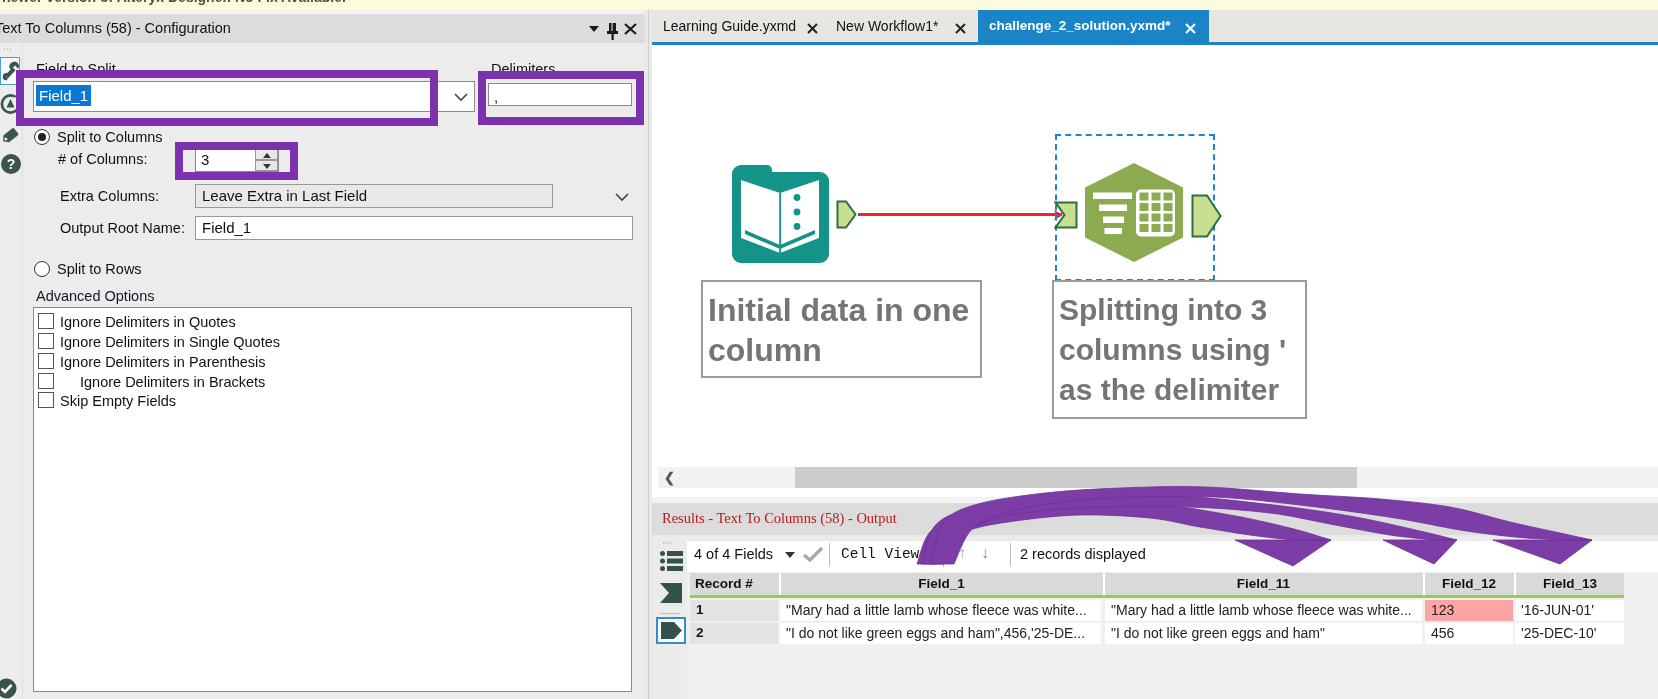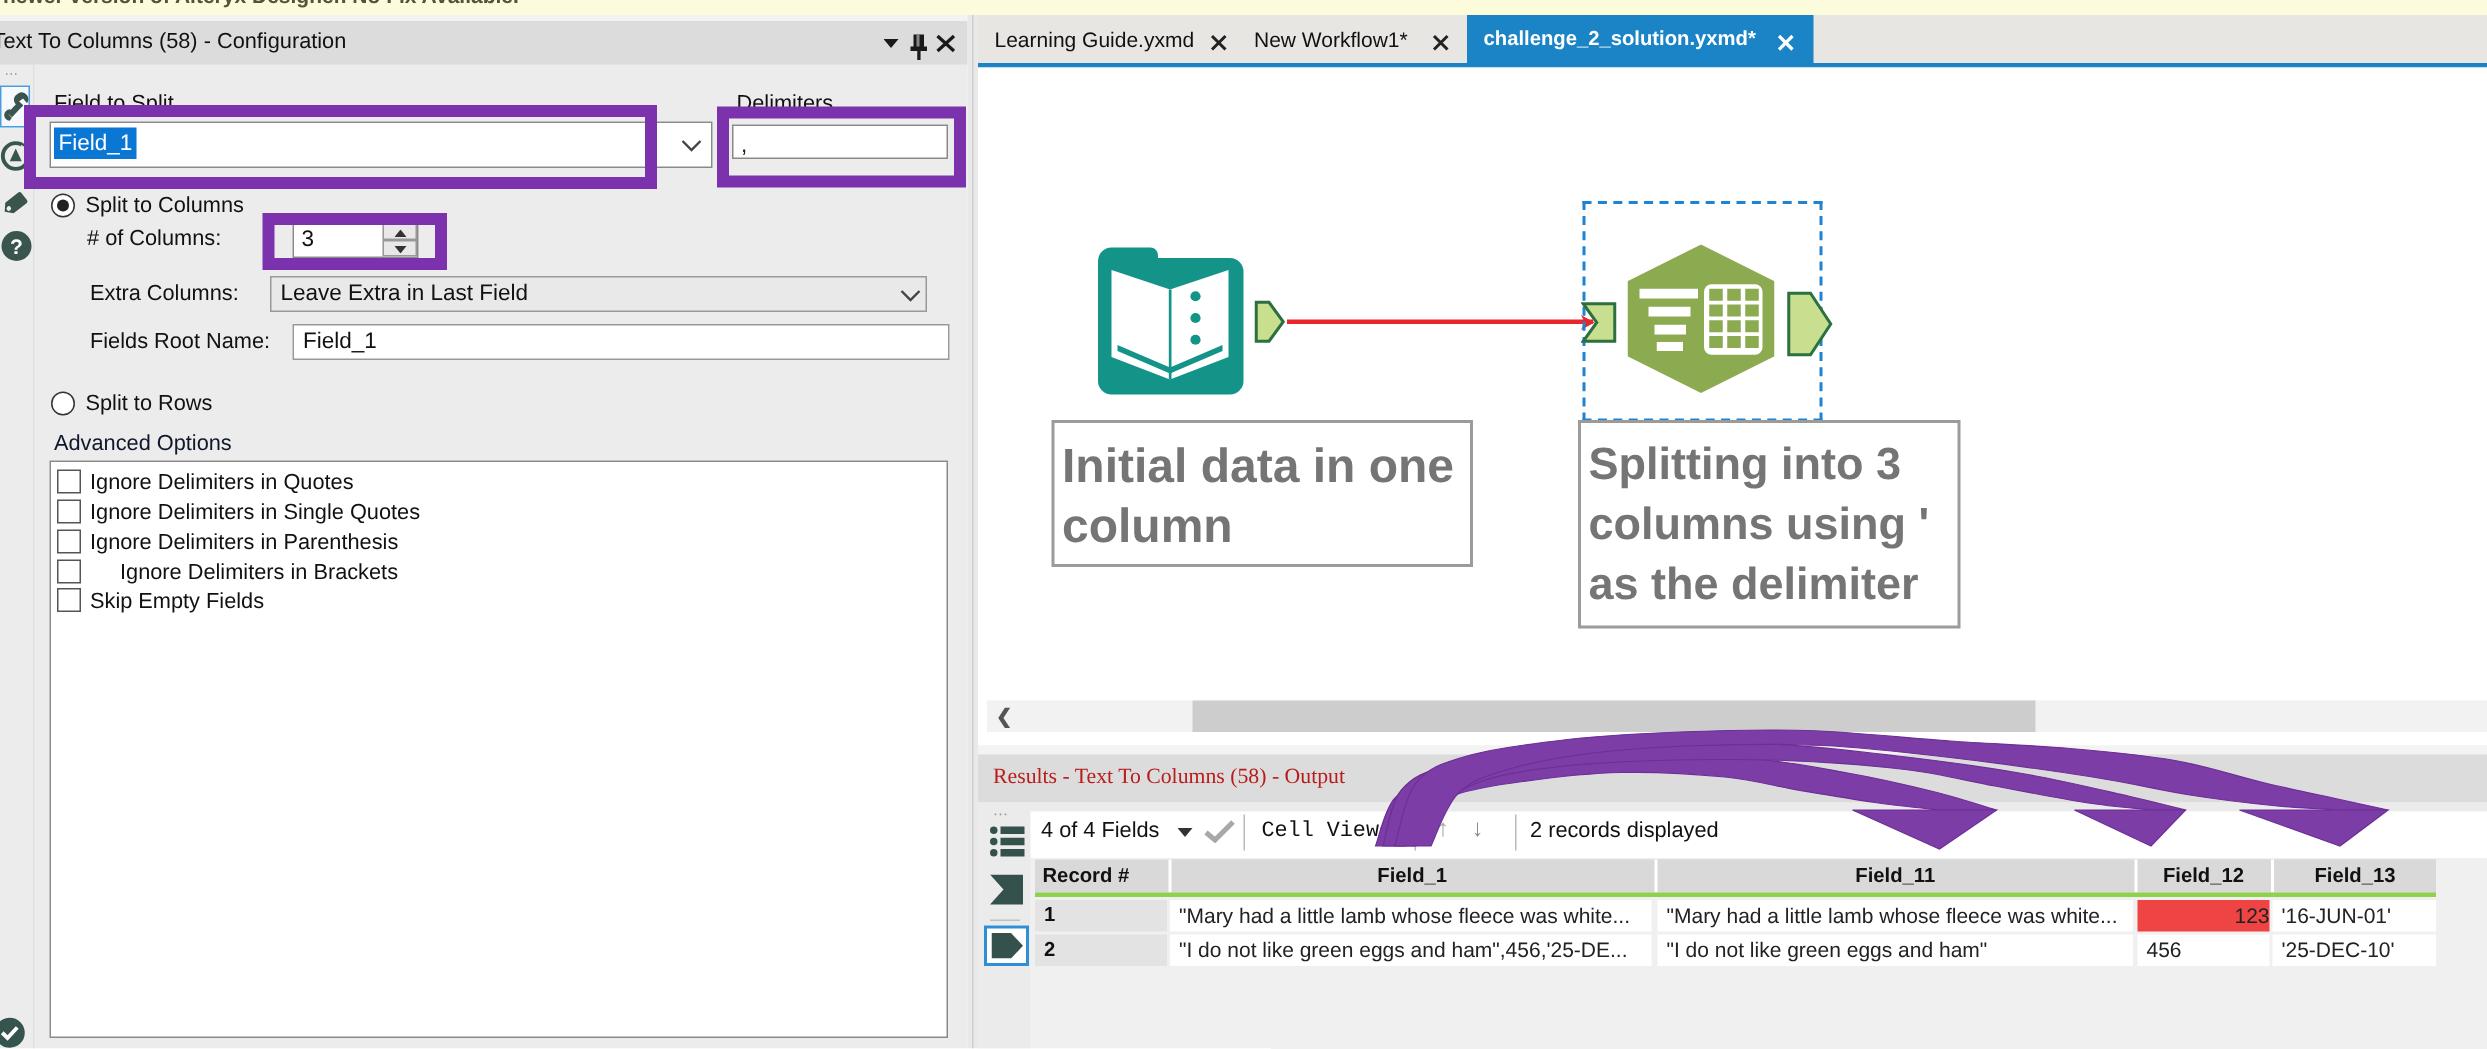--- a/index.html
+++ b/index.html
@@ -96,28 +96,28 @@
         <polygon points="0,5 8,5 4,0" fill="#333"></polygon>
       </svg>
   </div>
   <div class="abs" style="left:255px;top:150px;width:23px;height:11px;background:#e8e8e8;border:1px solid #999;">
     <svg class="abs" style="left:7px;top:3px;" width="9" height="5">
         <polygon points="0,0 8,0 4,5" fill="#333"></polygon>
       </svg>
   </div>
 
   <div class="abs" style="left:60px;top:178px;font-size:14.5px;color:#111;">Extra Columns:</div>
-  <div class="abs" style="left:180px;top:174px;width:438px;height:24px;background:#e9e9e9;border:1px solid #999;">
+  <div class="abs" style="left:195px;top:174px;width:358px;height:24px;background:#e9e9e9;border:1px solid #999;">
     <div class="abs" style="left:6px;top:2px;font-size:15px;color:#111;">Leave Extra in Last Field</div>
     <svg class="abs" style="left:419px;top:8px;" width="14" height="9">
         <path d="M1,1 L7,7 L13,1" fill="none" stroke="#444" stroke-width="1.6"></path>
       </svg>
   </div>
 
-  <div class="abs" style="left:60px;top:210px;font-size:14.5px;color:#111;">Fields Root Name:</div>
+  <div class="abs" style="left:60px;top:210px;font-size:14.5px;color:#111;">Output Root Name:</div>
   <div class="abs" style="left:195px;top:206px;width:438px;height:24px;background:#fff;border:1px solid #999;">
     <div class="abs" style="left:6px;top:2px;font-size:15px;color:#111;">Field_1</div>
   </div>
 
   <div class="abs" style="left:34px;top:251px;width:16px;height:16px;border-radius:50%;border:1px solid #333;background:#fff;"></div>
   <div class="abs" style="left:57px;top:251px;font-size:14.5px;color:#111;">Split to Rows</div>
 
   <div class="abs" style="left:36px;top:278px;font-size:14.5px;color:#0f172a;">Advanced Options</div>
 
   <div class="abs" style="left:33px;top:297px;width:599px;height:385px;background:#fff;border:1px solid #8a8a8a;">
@@ -291,21 +291,21 @@
   <div class="abs" style="left:862px;top:76px;width:110px;height:22px;background:#d9d9d9;border-left:2px solid #fff;text-align:center;font-size:13.5px;font-weight:bold;color:#111;padding-top:3px;">Field_13</div>
 
   <div class="abs" style="left:38px;top:98px;width:934px;height:3px;background:#8fd14f;"></div>
 
   <div class="abs" style="left:38px;top:103px;width:88px;height:21px;background:#e3e3e3;font-size:13.5px;font-weight:bold;color:#111;padding:2px 0 0 6px;">1</div>
   <div class="abs" style="left:38px;top:126px;width:88px;height:21px;background:#e3e3e3;font-size:13.5px;font-weight:bold;color:#111;padding:2px 0 0 6px;">2</div>
   <div class="abs" style="left:128px;top:103px;width:321px;height:21px;background:#fff;font-size:14px;color:#222;padding:2px 0 0 6px;white-space:nowrap;overflow:hidden;">"Mary had a little lamb whose fleece was white...</div>
   <div class="abs" style="left:128px;top:126px;width:321px;height:21px;background:#fff;font-size:14px;color:#222;padding:2px 0 0 6px;white-space:nowrap;overflow:hidden;">"I do not like green eggs and ham",456,'25-DE...</div>
   <div class="abs" style="left:453px;top:103px;width:317px;height:21px;background:#fff;font-size:14px;color:#222;padding:2px 0 0 6px;white-space:nowrap;overflow:hidden;">"Mary had a little lamb whose fleece was white...</div>
   <div class="abs" style="left:453px;top:126px;width:317px;height:21px;background:#fff;font-size:14px;color:#222;padding:2px 0 0 6px;white-space:nowrap;overflow:hidden;">"I do not like green eggs and ham"</div>
-  <div class="abs" style="left:773px;top:103px;width:88px;height:21px;background:#ef4444;font-size:14px;color:#222;padding:2px 0 0 6px;text-align:right;">123</div>
+  <div class="abs" style="left:773px;top:103px;width:88px;height:21px;background:#fca5a5;font-size:14px;color:#222;padding:2px 0 0 6px;">123</div>
   <div class="abs" style="left:773px;top:126px;width:88px;height:21px;background:#fff;font-size:14px;color:#222;padding:2px 0 0 6px;">456</div>
   <div class="abs" style="left:863px;top:103px;width:109px;height:21px;background:#fff;font-size:14px;color:#222;padding:2px 0 0 6px;">'16-JUN-01'</div>
   <div class="abs" style="left:863px;top:126px;width:109px;height:21px;background:#fff;font-size:14px;color:#222;padding:2px 0 0 6px;">'25-DEC-10'</div>
 </div>
 
 <svg class="abs" style="left:880px;top:470px;" width="760" height="105" viewBox="0 0 760 105">
   <g fill="#7d3da6" stroke="#6d2f96" stroke-width="0.8">
     <path d="M37.0,94.0 C39.2,88.7 42.8,69.8 50.0,62.0 C57.2,54.2 65.0,50.5 80.0,47.0 C95.0,43.5 118.3,42.7 140.0,41.0 C161.7,39.3 186.7,38.0 210.0,37.0 C233.3,36.0 256.7,33.7 280.0,35.0 C303.3,36.3 328.3,41.2 350.0,45.0 C371.7,48.8 393.2,53.8 410.0,58.0 C426.8,62.2 444.2,68.0 451.0,70.0 L413.0,70.0 C405.8,69.2 385.5,67.2 370.0,65.0 C354.5,62.8 336.7,59.8 320.0,57.0 C303.3,54.2 290.0,50.0 270.0,48.0 C250.0,46.0 222.5,44.5 200.0,45.0 C177.5,45.5 153.3,48.5 135.0,51.0 C116.7,53.5 100.8,56.0 90.0,60.0 C79.2,64.0 75.5,69.3 70.0,75.0 C64.5,80.7 59.2,90.8 57.0,94.0 Z"></path>
     <polygon points="355,70 451,70 413,96"></polygon>
     <path d="M42.0,94.0 C44.0,87.8 46.7,66.0 54.0,57.0 C61.3,48.0 70.0,44.3 86.0,40.0 C102.0,35.7 127.7,33.2 150.0,31.0 C172.3,28.8 195.0,27.8 220.0,27.0 C245.0,26.2 272.5,24.8 300.0,26.0 C327.5,27.2 356.7,30.7 385.0,34.0 C413.3,37.3 444.2,41.5 470.0,46.0 C495.8,50.5 522.2,57.0 540.0,61.0 C557.8,65.0 570.8,68.5 577.0,70.0 L554.0,70.0 C546.7,69.2 527.3,67.7 510.0,65.0 C492.7,62.3 470.0,57.7 450.0,54.0 C430.0,50.3 413.3,45.8 390.0,43.0 C366.7,40.2 337.5,38.0 310.0,37.0 C282.5,36.0 250.0,36.3 225.0,37.0 C200.0,37.7 179.2,38.8 160.0,41.0 C140.8,43.2 123.3,45.7 110.0,50.0 C96.7,54.3 87.7,59.7 80.0,67.0 C72.3,74.3 66.7,89.5 64.0,94.0 Z"></path>

